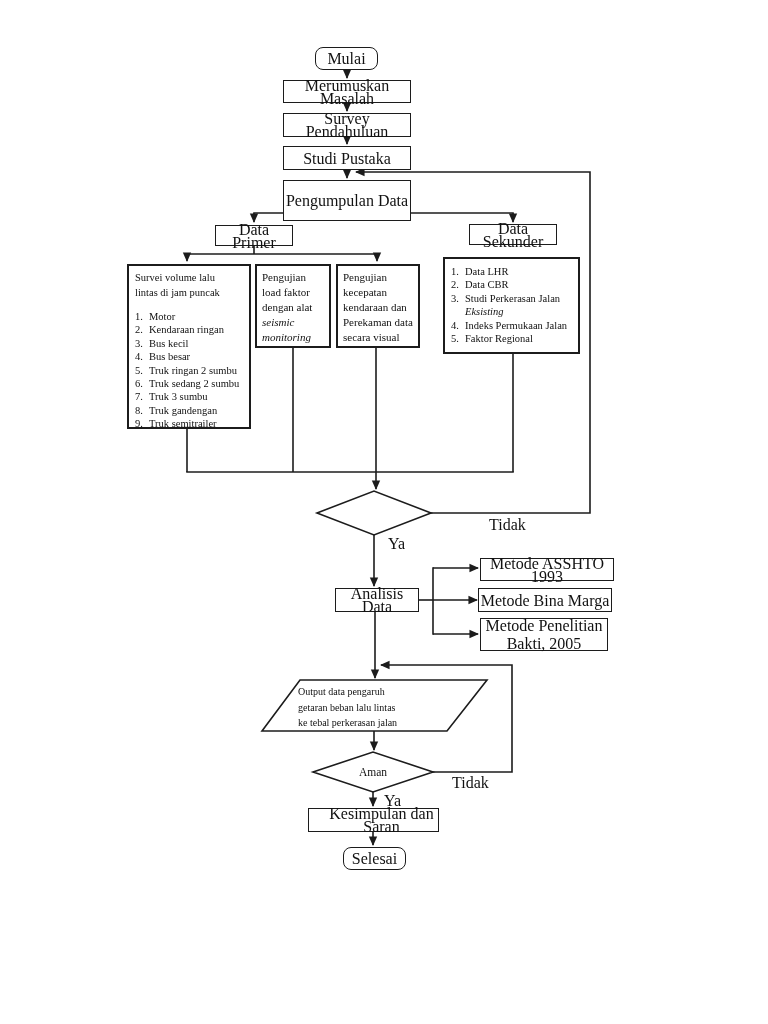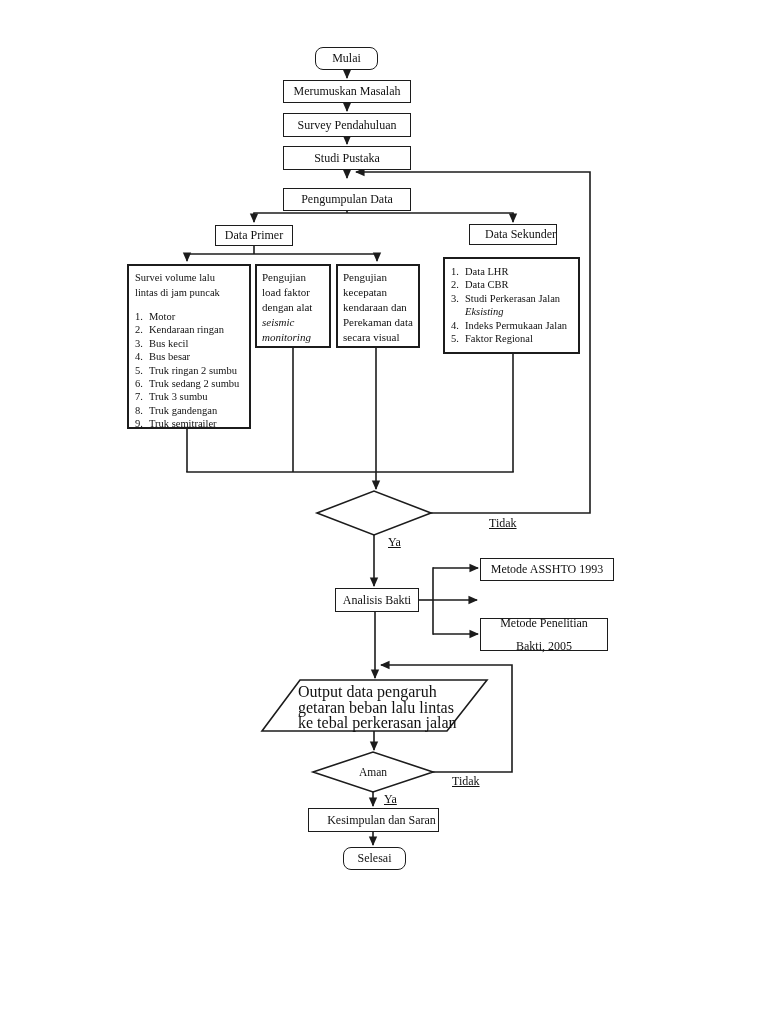--- a/index.html
+++ b/index.html
@@ -5,47 +5,47 @@
   html,body{margin:0;padding:0;background:#e8e8e8;}
   .page{
     position:relative; width:768px; height:1024px; background:#ffffff;
     font-family:"Liberation Serif","DejaVu Serif",serif; color:#111;
     overflow:hidden; margin:0 auto;
   }
   svg.wires{position:absolute; left:0; top:0; width:768px; height:1024px;}
   .node{
     position:absolute; box-sizing:border-box; background:#fff;
     border:1.6px solid #1c1c1c; display:flex; align-items:center;
-    justify-content:center; text-align:center; font-size:12px; line-height:13px;
+    justify-content:center; text-align:center; font-size:16px; line-height:13px;
   }
   .rounded{border-radius:8px;}
   .thick{border-width:2px;}
   .pre{white-space:pre-line;}
   .content{
     display:block; text-align:left; padding:4px 5px 2px 6px;
     font-size:10.5px; line-height:13px;
   }
   .content .title{line-height:15px; margin-bottom:10px;}
   .li{display:flex; line-height:13.4px;}
   .li .num{width:14px; flex:none;}
   .it{font-style:italic;}
   .block-it{display:block; font-style:italic;}
   .wrapbox{
     display:block; text-align:left; padding:4px 5px; font-size:11px; line-height:15px;
   }
   .dlabel{
     position:absolute; display:flex; align-items:center; justify-content:center;
     font-size:11.5px; background:transparent; border:none;
   }
-  .lbl{position:absolute; font-size:12px;text-decoration:underline;}
+  .lbl{position:absolute; font-size:16px;}
   .para-text{
     position:absolute; left:298px; top:684px; width:170px;
-    font-size:16px; line-height:15.5px; text-align:left;
-  }
-  .m3{line-height:23px;}
+    font-size:10px; line-height:15.5px; text-align:left;
+  }
+  .m3{line-height:18px;}
 </style>
 </head>
 <body>
 
 <div class="page">
 
   <svg class="wires" viewBox="0 0 768 1024">
     <defs>
       <marker id="arr" viewBox="0 0 10 10" refX="9" refY="5" markerWidth="9.5" markerHeight="9.5" orient="auto" markerUnits="userSpaceOnUse">
         <path d="M0,0.6 L10,5 L0,9.4 z" fill="#1c1c1c"></path>
@@ -109,21 +109,21 @@
     </div>
 
   <div class="node" style="left:283px; top:113px; width:128px; height:24px;">
       <span>Survey Pendahuluan</span>
     </div>
 
   <div class="node" style="left:283px; top:146px; width:128px; height:24px;">
       <span>Studi Pustaka</span>
     </div>
 
-  <div class="node" style="left:283px; top:180px; width:128px; height:23px;margin-top:8px;">
+  <div class="node" style="left:283px; top:180px; width:128px; height:41px;">
       <span>Pengumpulan Data</span>
     </div>
 
   <div class="node" style="left:215px; top:225px; width:78px; height:21px;">
       <span>Data Primer</span>
     </div>
 
   <div class="node" style="left:469px; top:224px; width:88px; height:21px;justify-content:flex-end;">
       <span>Data Sekunder</span>
     </div>
@@ -203,27 +203,30 @@
         <span>Indeks Permukaan Jalan</span>
       </div>
     <div class="li">
         <span class="num">5.</span>
         <span>Faktor Regional</span>
       </div>
   </div>
 
 
   <div class="node" style="left:335px; top:588px; width:84px; height:24px;">
-      <span>Analisis Bakti</span>
+      <span>Analisis Data</span>
     </div>
 
   <div class="node" style="left:480px; top:558px; width:134px; height:23px;">
       <span>Metode ASSHTO 1993</span>
     </div>
 
+  <div class="node" style="left:478px; top:588px; width:134px; height:24px;">
+      <span>Metode Bina Marga</span>
+    </div>
 
   <div class="node m3" style="left:480px; top:618px; width:128px; height:33px;">
       <span class="pre">Metode Penelitian
 Bakti, 2005</span>
     </div>
 
   <div class="para-text pre">Output data pengaruh
 getaran beban lalu lintas
 ke tebal perkerasan jalan</div>
 

